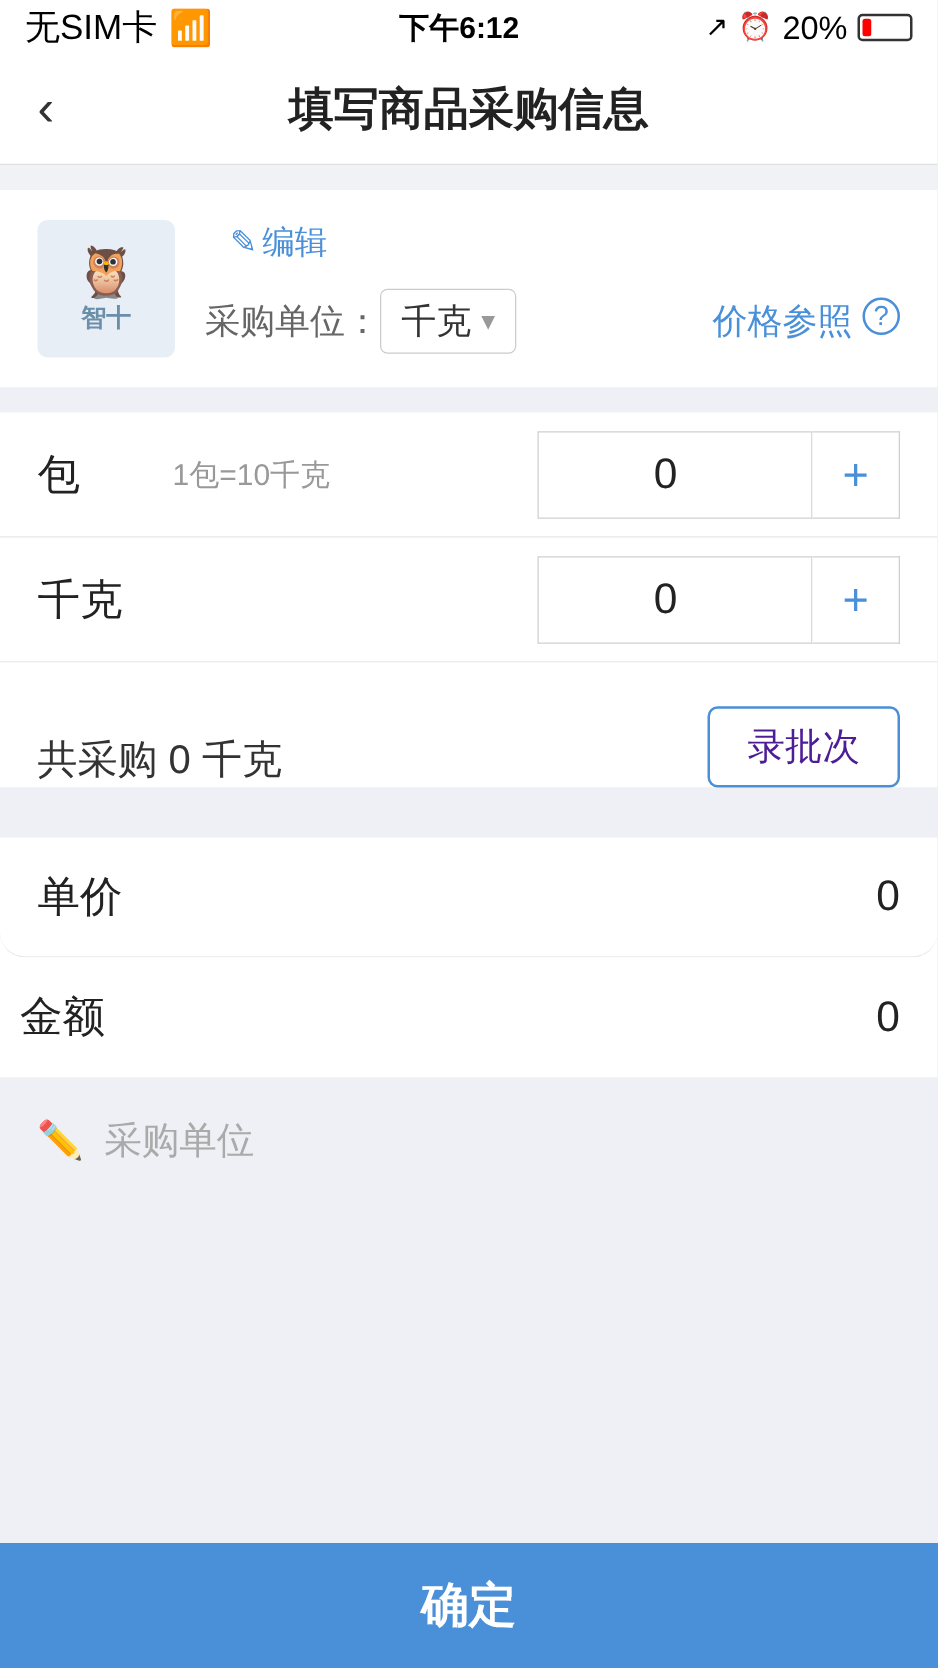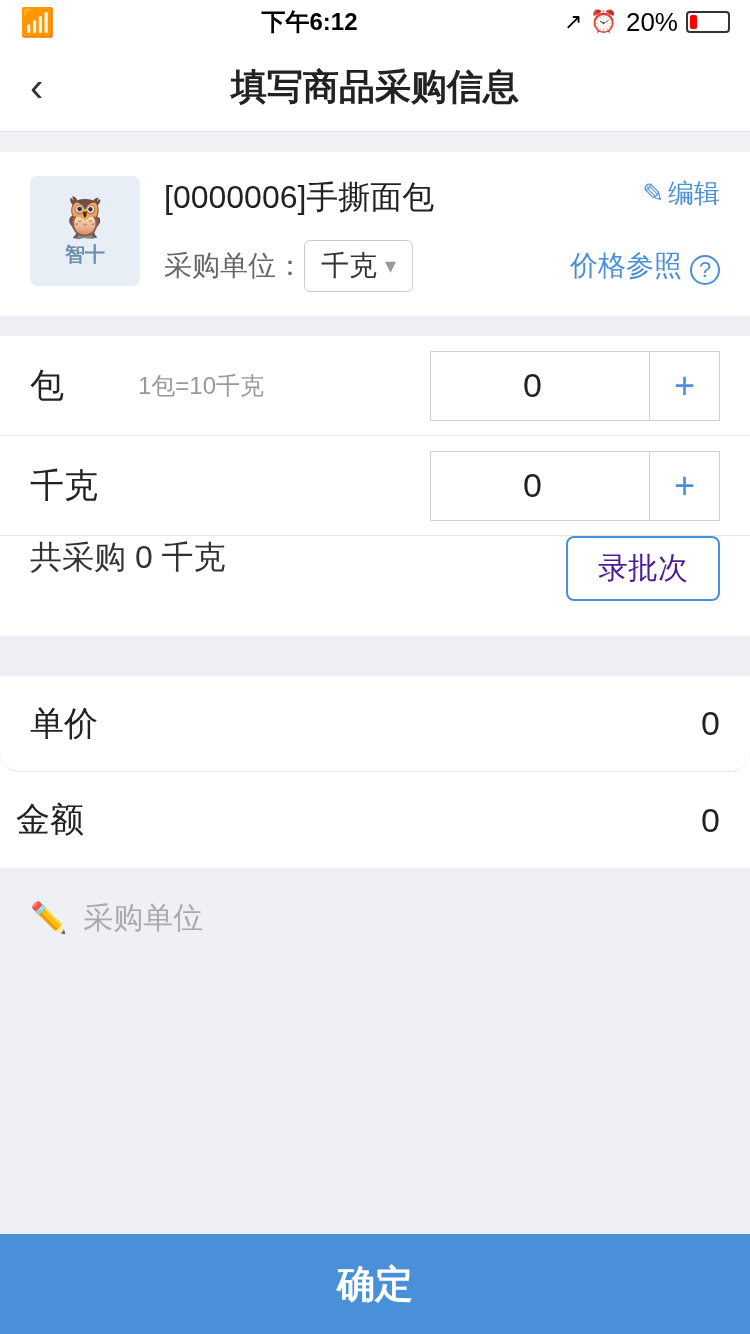--- a/index.html
+++ b/index.html
@@ -141,21 +141,21 @@
       padding: 6px 16px;
       font-size: 28px;
       color: #333;
       background: #fff;
       gap: 8px;
     }
     .price-ref {
       font-size: 28px;
       color: #4a90d9;
       display: flex;
-      align-items: flex-end;
+      align-items: flex-start;
       gap: 8px;
     }
     .price-ref .help-circle {
       width: 30px; height: 30px;
       border: 2px solid #4a90d9;
       border-radius: 50%;
       display: flex; align-items: center; justify-content: center;
       font-size: 22px;
     }
 
@@ -211,21 +211,21 @@
       border-left: none;
       font-size: 36px;
       color: #4a90d9;
       display: flex; align-items: center; justify-content: center;
       cursor: pointer;
     }
 
     
     .summary-row {
       display: flex;
-      align-items: flex-start;
+      align-items: flex-end;
       justify-content: space-between;
       padding: 0 30px;
       height: 100px;
       background: #fff;
     }
     .summary-text {
       font-size: 32px;
       color: #333;
     }
     .batch-btn {
@@ -314,20 +314,21 @@
       padding-bottom: 100px;
       background: #eef0f5;
       min-height: calc(1334px - 44px - 88px);
     }
   </style>
 </head>
 <body>
 
 <div class="status-bar">
   <div class="status-left">
+    <span>无SIM卡</span>
     <span>📶</span>
   </div>
   <div class="status-center">下午6:12</div>
   <div class="status-right">
     <span style="font-size:22px;">↗</span>
     <span style="font-size:22px;">⏰</span>
     <span>20%</span>
     <div class="battery-icon">
       <div class="battery-body">
         <div class="battery-fill"></div>
@@ -343,23 +344,20 @@
 
 <div class="page-content">
 
   <div class="product-card">
     <div class="product-image">
       <span class="owl-icon">🦉</span>
       <span class="brand-text">智十</span>
     </div>
     <div class="product-info">
       <div class="product-header">
-        <span class="product-name">
-          <span>[0000006]</span><span>手撕面包</span>
-        </span>
         <span class="edit-btn">
           <span>✎</span>
           <span>编辑</span>
         </span>
       </div>
       <div class="unit-row">
         <div style="display:flex;align-items:center;">
           <span class="unit-label">采购单位：</span>
           <div class="unit-select">
             <span>千克</span>

